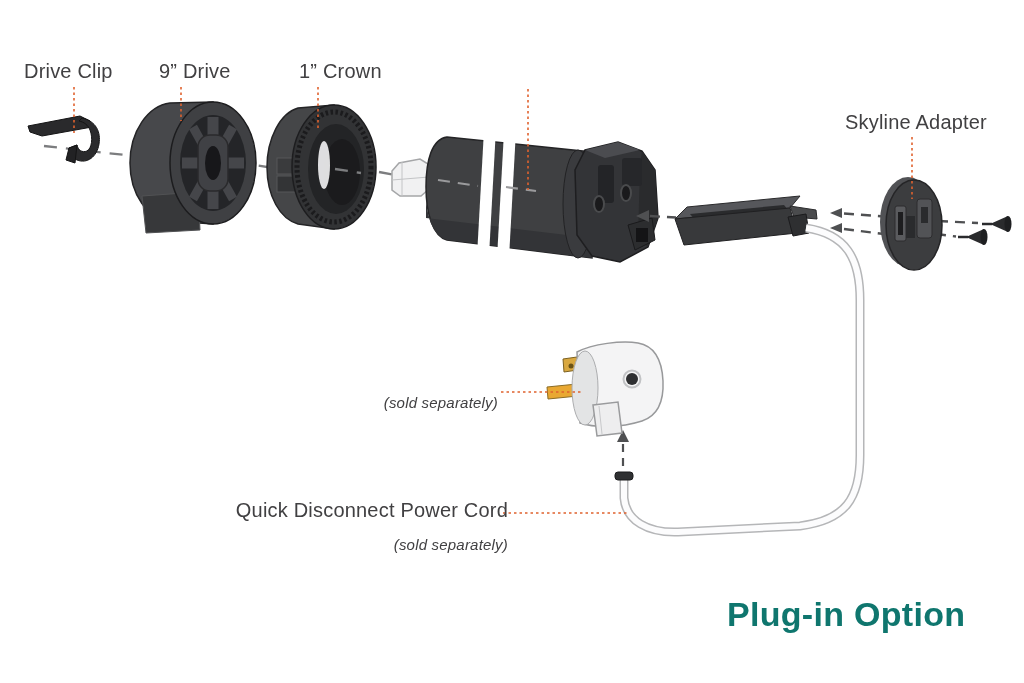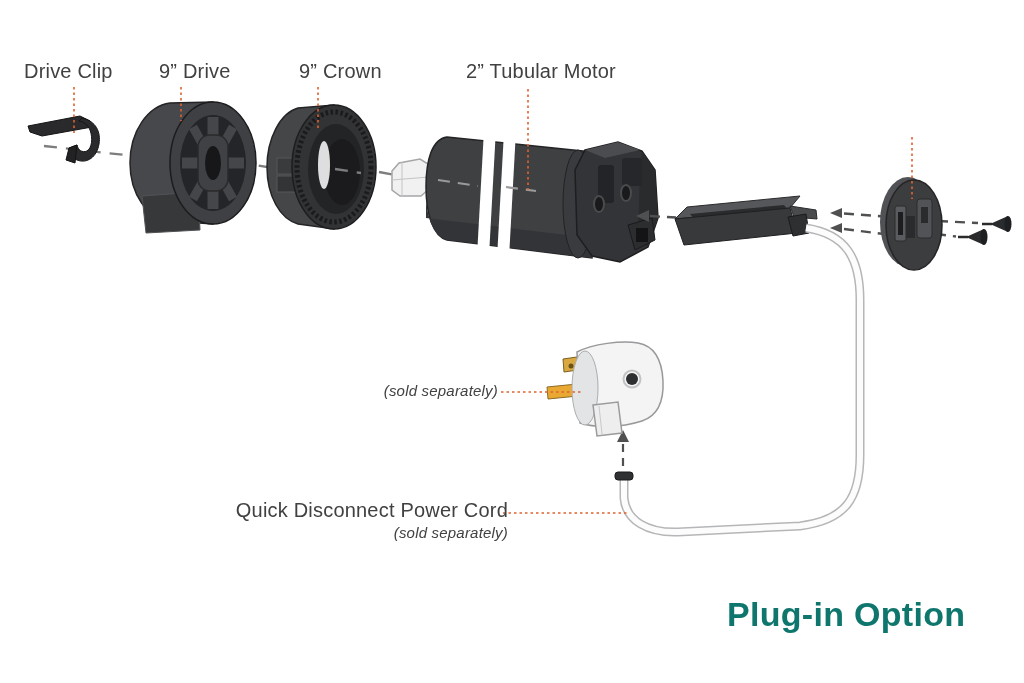--- a/index.html
+++ b/index.html
@@ -6,21 +6,21 @@
   .stage{
     position:relative;width:1024px;height:683px;background:#ffffff;overflow:hidden;
     font-family:"Liberation Sans", sans-serif;color:#414042;
   }
   .stage svg{position:absolute;left:0;top:0;}
   .part-label{
     position:absolute;font-size:20px;line-height:1.1;color:#414042;
     letter-spacing:.2px;white-space:nowrap;
   }
   .label-note{
-    font-size:15px;font-style:italic;color:#414042;margin-top:4px;white-space:nowrap;
+    font-size:15px;font-style:italic;color:#414042;margin-top:16px;white-space:nowrap;
   }
   .right-align{text-align:right;}
   .figure-title{
     position:absolute;left:727px;top:595px;width:280px;
     font-size:34px;font-weight:bold;color:#0f766e;letter-spacing:.3px;white-space:nowrap;
   }
 </style>
 </head>
 <body>
 
@@ -172,24 +172,24 @@
       <path d="M912,137 L912,199"></path>
       <path d="M501,392 L583,392"></path>
       <path d="M503,513 L627,513"></path>
     </g>
   </svg>
 
   <div class="part-label" style="left:24px;top:60px">Drive Clip</div>
 
   <div class="part-label" style="left:159px;top:60px">9” Drive</div>
 
-  <div class="part-label" style="left:299px;top:60px">9” Crown</div>
-
-  <div class="part-label" style="left:466px;top:60px">2” Tubular Motor</div>
-
+  <div class="part-label" style="left:299px;top:60px">1” Crown</div>
+
+
+  <div class="part-label" style="left:845px;top:111px">Skyline Adapter</div>
 
   <div class="part-label right-align" style="left:330px;top:379px;width:168px">
     <div class="label-note">(sold separately)</div>
   </div>
 
   <div class="part-label right-align" style="left:166px;top:499px;width:342px">
     <div>Quick Disconnect Power Cord</div>
     <div class="label-note">(sold separately)</div>
   </div>
 

